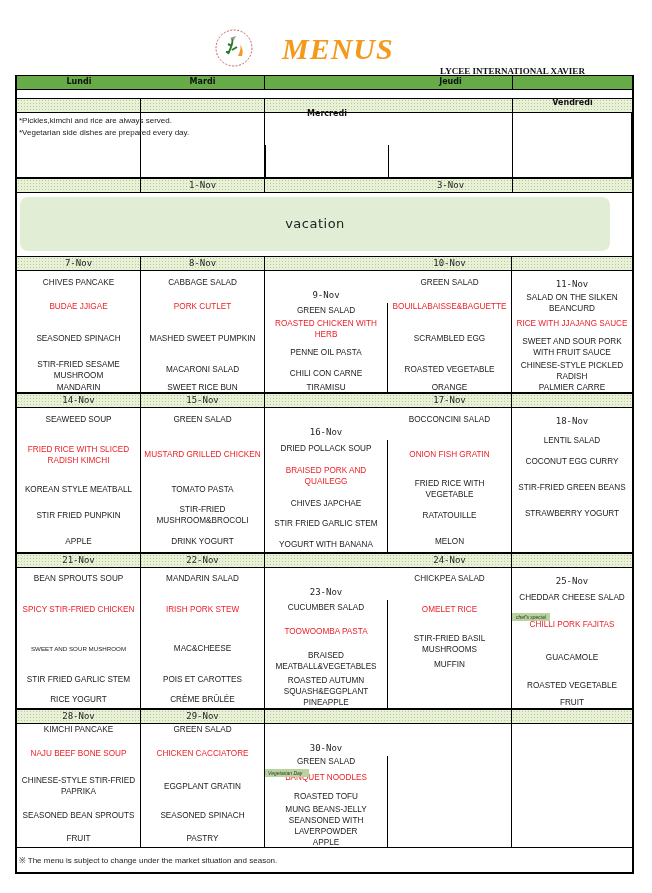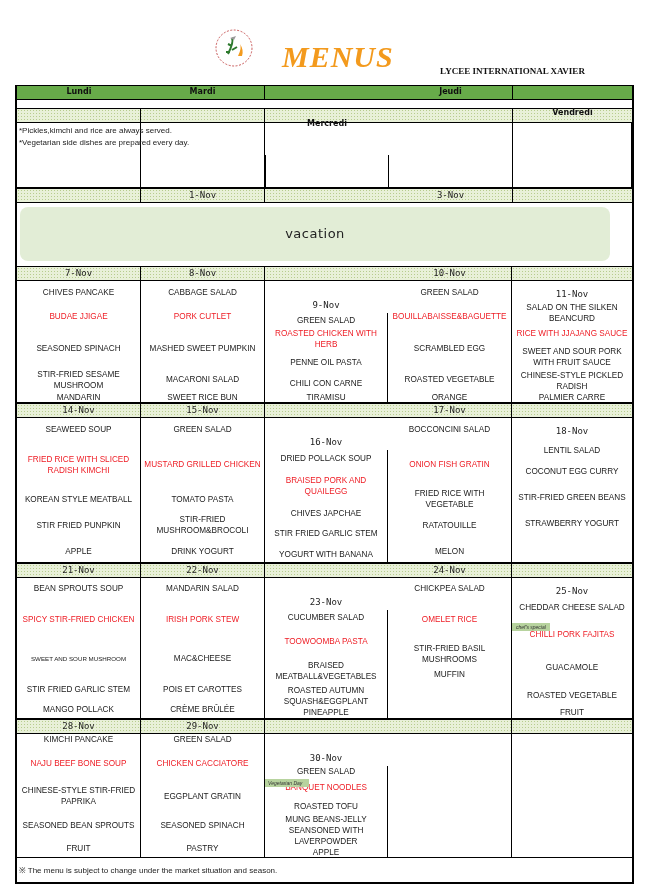--- a/index.html
+++ b/index.html
@@ -1,20 +1,20 @@
 <!DOCTYPE html>
 <html><head>
 <meta charset="utf-8">
 <style>
   html, body { margin: 0; padding: 0; background: #ffffff; }
   body { width: 652px; height: 893px; position: relative; overflow: hidden; font-family: "Liberation Sans", sans-serif; color: #111; }
   .logo { position: absolute; left: 214px; top: 28px; width: 40px; height: 40px; }
-  .title { position: absolute; left: 282px; top: 40px; font-family: "Liberation Serif", serif; font-style: italic; font-weight: bold; font-size: 30px; color: #f39a1d; letter-spacing: 1px; }
+  .title { position: absolute; left: 282px; top: 32px; font-family: "Liberation Serif", serif; font-style: italic; font-weight: bold; font-size: 30px; color: #f39a1d; letter-spacing: 1px; }
   .school { position: absolute; left: 440px; top: 66px; font-family: "Liberation Serif", serif; font-size: 9px; font-weight: bold; color: #111; }
-  .sheet { position: absolute; left: 15px; top: 85px; width: 619px; border-left: 2px solid #000; border-right: 2px solid #000; box-sizing: border-box; }
+  .sheet { position: absolute; left: 15px; top: 75px; width: 619px; border-left: 2px solid #000; border-right: 2px solid #000; box-sizing: border-box; }
   .row { display: flex; width: 100%; }
   .cell { box-sizing: border-box; border-right: 1px solid #000; }
   .cell:last-child { border-right: none; margin-top: 21px; }
   .c0 { width: 124px; } .c1 { width: 124px; } .c2 { width: 124px; margin-top: 32px; } .c3 { width: 124px; } .c4 { flex: 1; }
   .pattern { background-color: #e8f0d8; background-image: radial-gradient(#b7cc8e 0.6px, transparent 0.7px); background-size: 3px 3px; }
   .dayhead { height: 13px; border-bottom: 1px solid #000; border-top: 1px solid #000; background-color: #cfe6b0; background-image: radial-gradient(#5fa742 0.7px, transparent 0.8px); background-size: 2px 2px; }
   .dayhead .cell { font-family: "DejaVu Sans", sans-serif; font-weight: bold; font-size: 8px; text-align: center; line-height: 12px; color: #111; }
   .spacer { height: 8px; border-bottom: 1px solid #000; }
   .daterow { height: 13px; border-bottom: 1px solid #000; border-top: 1px solid #000; }
   .daterow .cell { font-family: "DejaVu Sans Mono", monospace; font-size: 9px; text-align: center; line-height: 13px; color: #222; }
@@ -181,21 +181,21 @@
     <div class="cell c2" style="border-left:1px solid #000;margin-left:-1px">23-Nov</div>
     <div class="cell c3">24-Nov</div>
     <div class="cell c4">25-Nov</div>
   </div>
   <div class="row week" style="height:140px">
     <div class="cell c0">
       <div class="dish" style="height:20px">BEAN SPROUTS SOUP</div>
       <div class="dish main" style="height:42px">SPICY STIR-FRIED CHICKEN</div>
       <div class="dish small" style="height:36px">SWEET AND SOUR MUSHROOM</div>
       <div class="dish" style="height:26px">STIR FRIED GARLIC STEM</div>
-      <div class="dish" style="height:14px">MANGO POLLACK</div>
+      <div class="dish" style="height:14px">RICE YOGURT</div>
     </div>
     <div class="cell c1">
       <div class="dish" style="height:20px">MANDARIN SALAD</div>
       <div class="dish main" style="height:42px">IRISH PORK STEW</div>
       <div class="dish" style="height:36px">MAC&amp;CHEESE</div>
       <div class="dish" style="height:26px">POIS ET CAROTTES</div>
       <div class="dish" style="height:14px">CRÈME BRÛLÉE</div>
     </div>
     <div class="cell c2" style="border-left:1px solid #000;margin-left:-1px">
       <div class="dish" style="height:20px">CUCUMBER SALAD</div>

